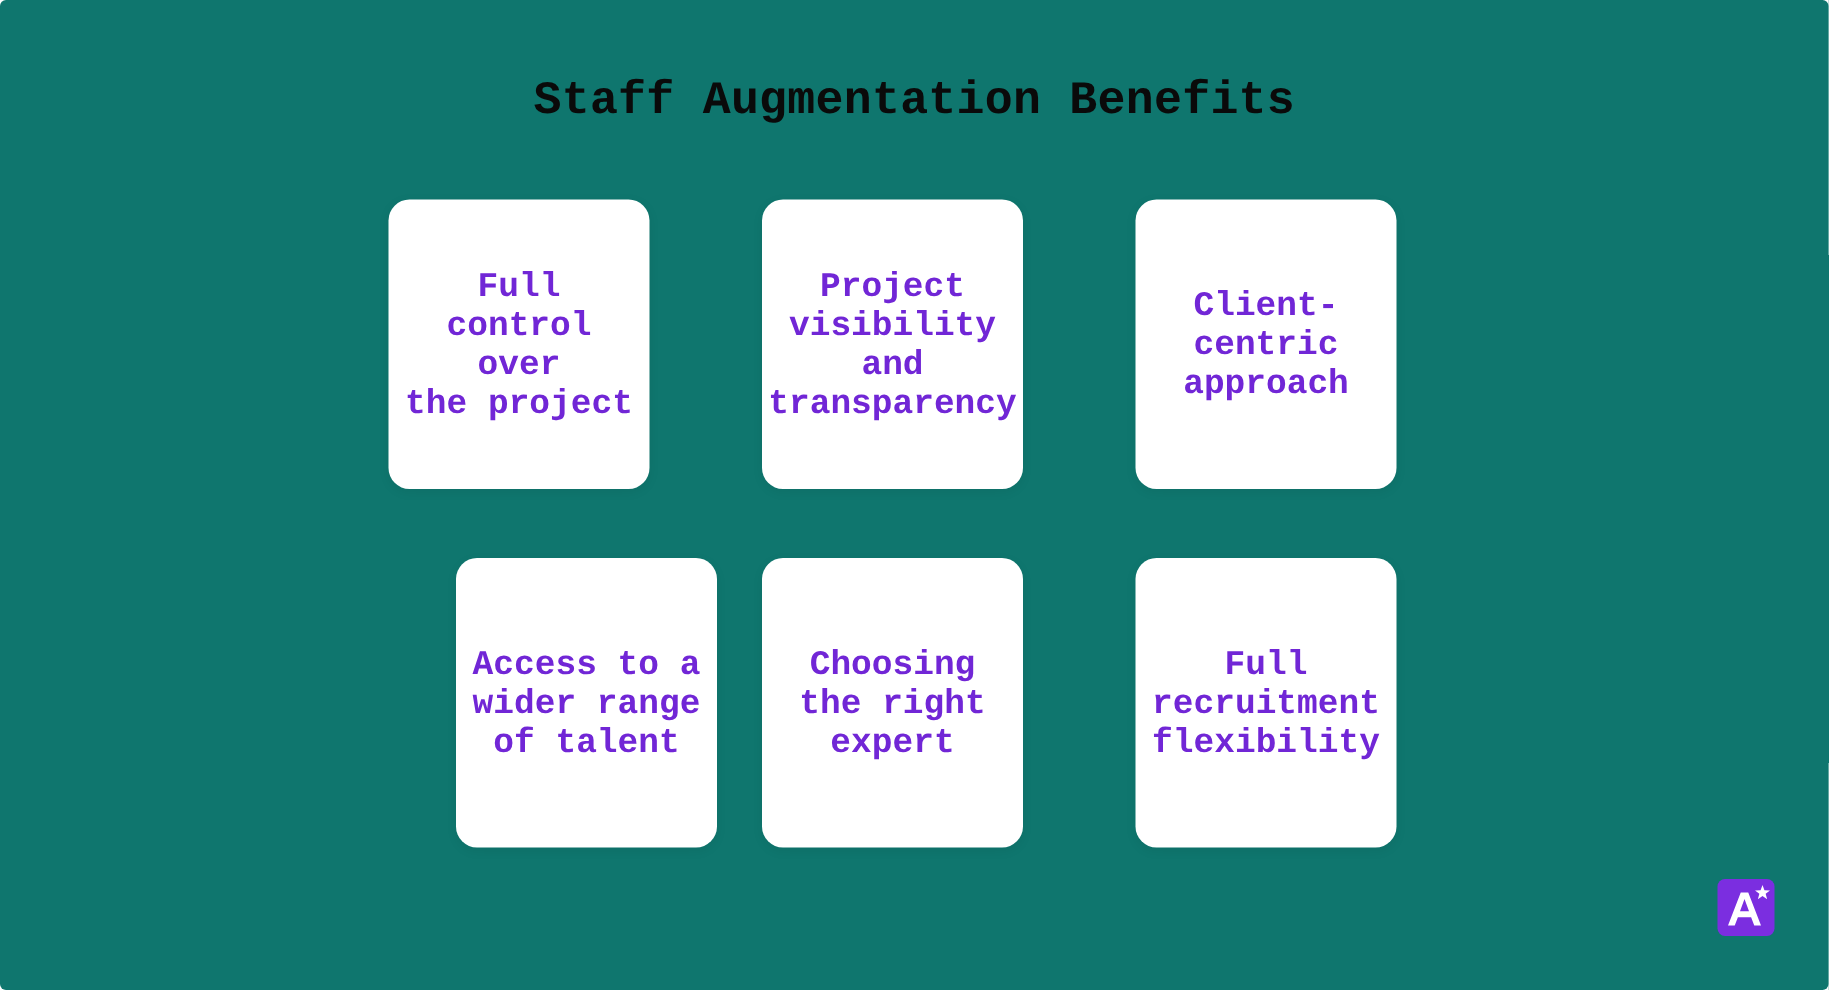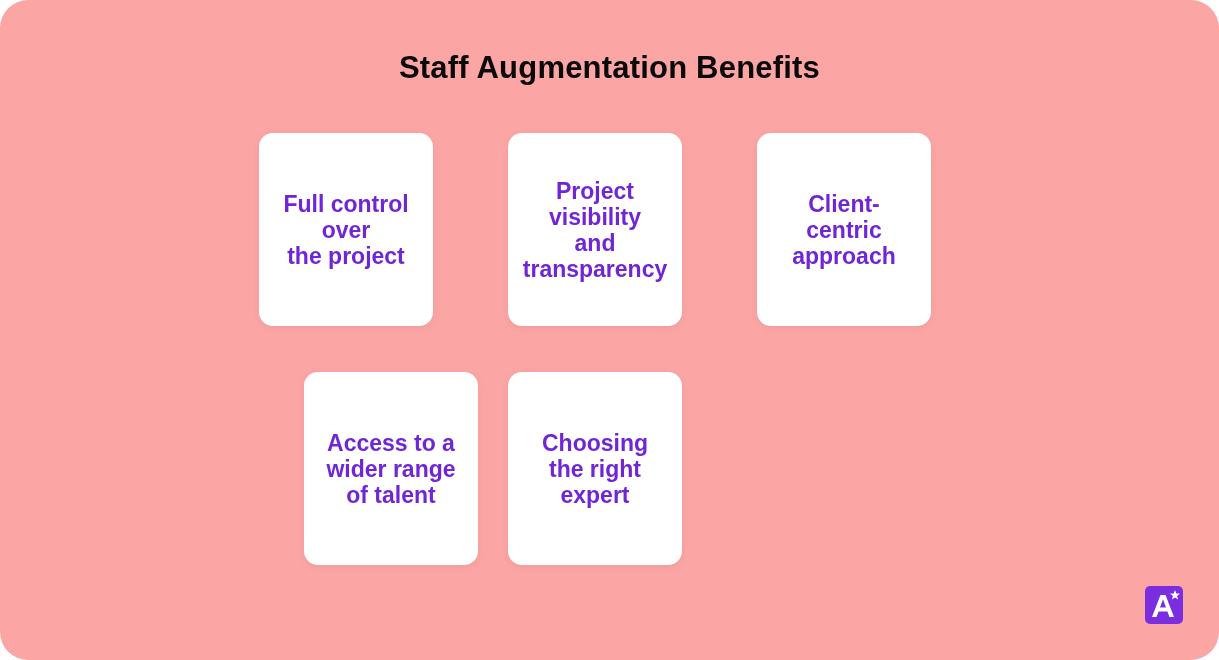--- a/index.html
+++ b/index.html
@@ -1,20 +1,20 @@
 <!DOCTYPE html>
 <html><head>
 <meta charset="utf-8">
 <style>
   * { margin: 0; padding: 0; box-sizing: border-box; }
   html, body { width: 1219px; height: 660px; background: #ffffff; overflow: hidden; }
   body { font-family: "Liberation Sans", "DejaVu Sans", sans-serif; }
   .canvas {
     position: absolute; left: 0; top: 0; width: 1219px; height: 660px;
-    background: #fca5a5; border-radius: 28px; overflow: hidden;
+    background: #0f766e; border-radius: 4px; overflow: hidden; font-family: Liberation Mono, monospace;
   }
   .title {
     position: absolute; left: 0; top: 50px; width: 1219px; text-align: center;
     font-size: 31px; font-weight: 700; color: #0a0a0a; letter-spacing: 0.2px;
   }
   .card {
     position: absolute; width: 174px; height: 193px; background: #ffffff;
     border-radius: 14px; box-shadow: 0 2px 8px rgba(0,0,0,0.06);
     display: flex; align-items: center; justify-content: center; text-align: center;
   }
@@ -54,20 +54,25 @@
   <div class="card" style="left:259px; top:372px;margin-left:45px;">
     <div class="card-text">Access to a
 wider range
 of talent</div>
   </div>
   <div class="card" style="left:508px; top:372px;">
     <div class="card-text">Choosing
 the right
 expert</div>
   </div>
+  <div class="card" style="left:757px; top:372px;">
+    <div class="card-text">Full
+recruitment
+flexibility</div>
+  </div>
 
   <div class="logo">
     <svg width="38" height="38" viewBox="0 0 38 38">
       <path d="M7 31 L15.5 9 L20.5 9 L29 31 L24.5 31 L22.4 25.5 L13.6 25.5 L11.5 31 Z M15 21.5 L21 21.5 L18 13.3 Z" fill="#ffffff"></path>
       <polygon points="30,4 31.3,7.5 35,7.6 32.1,9.9 33.1,13.5 30,11.4 26.9,13.5 27.9,9.9 25,7.6 28.7,7.5" fill="#ffffff"></polygon>
     </svg>
   </div>
 </div>
 
 </body></html>

